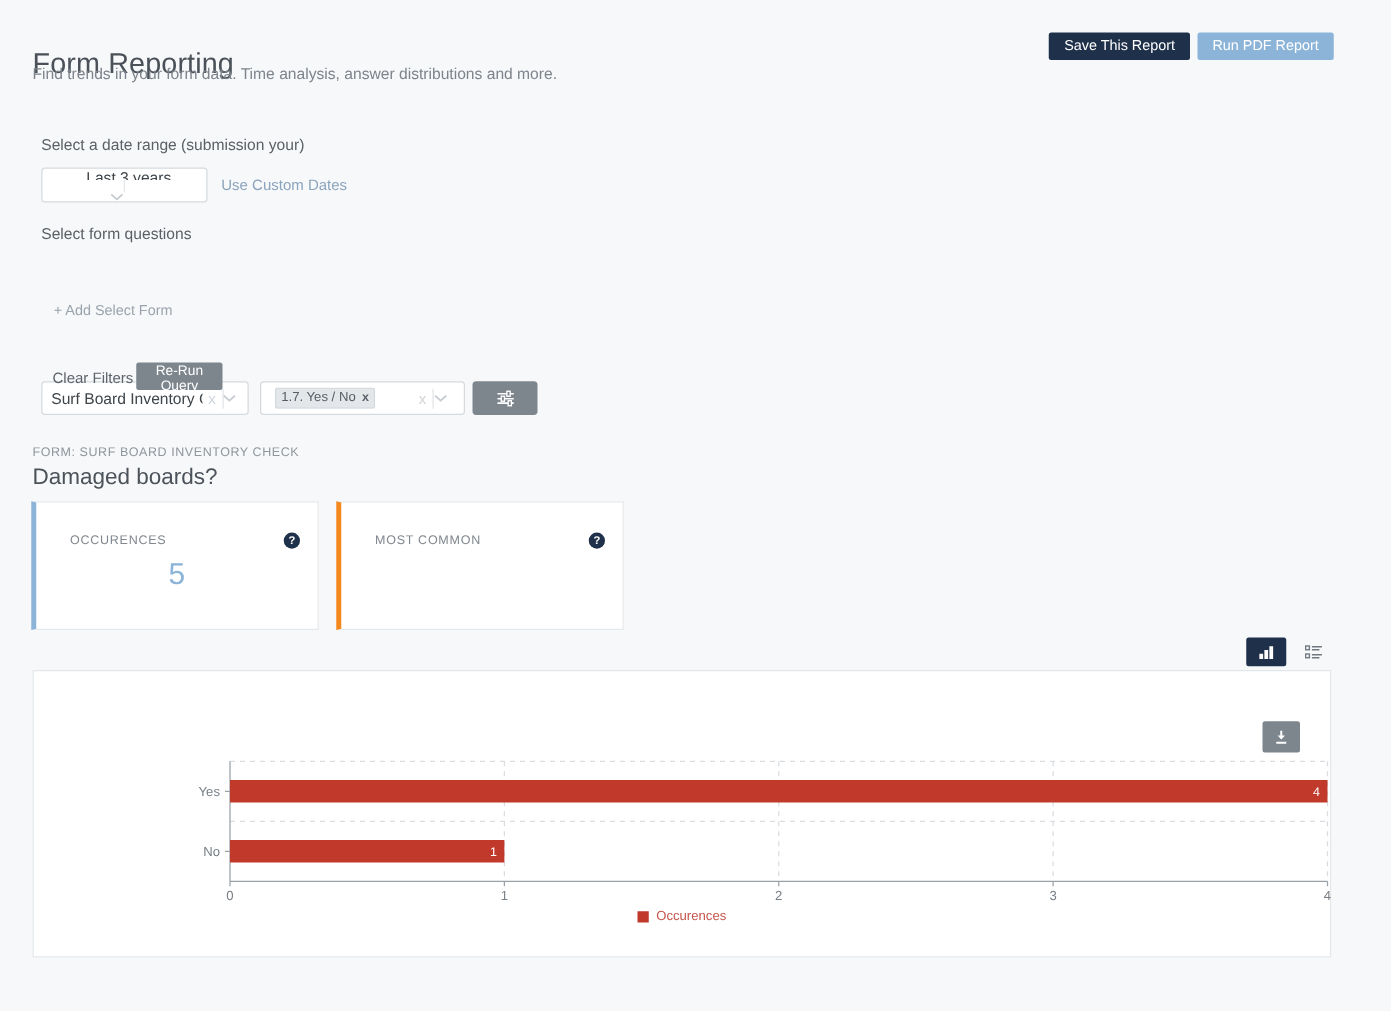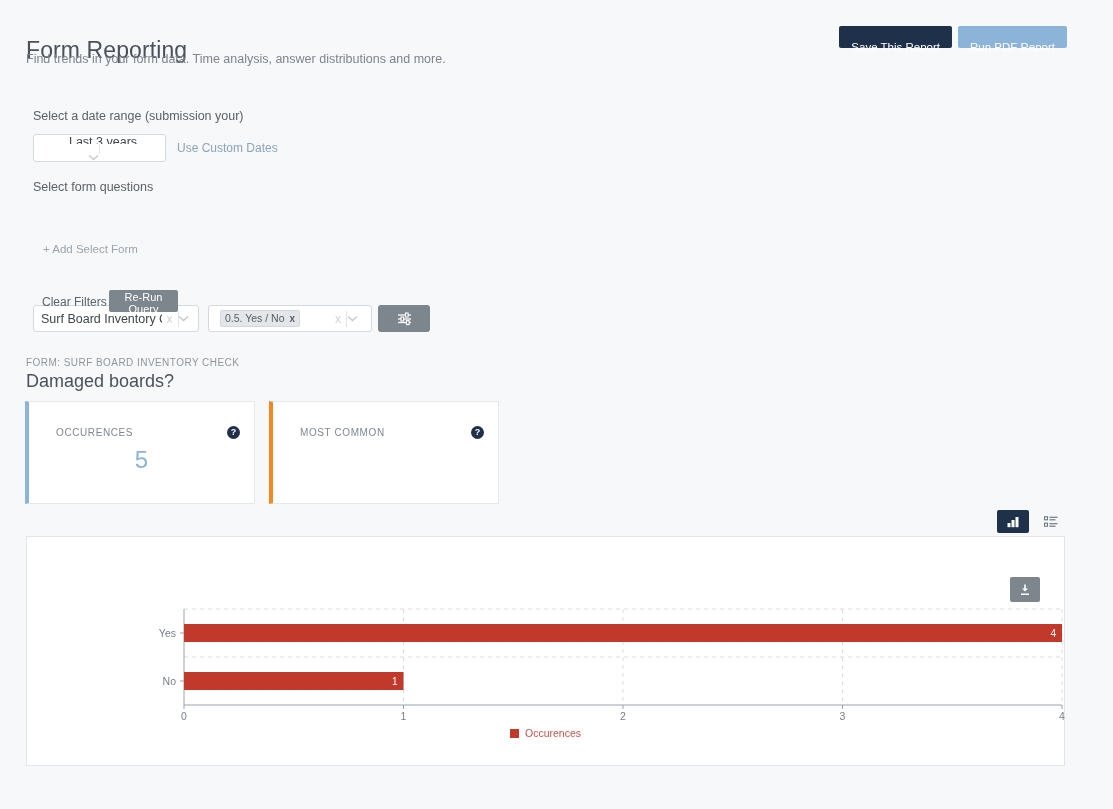--- a/index.html
+++ b/index.html
@@ -48,21 +48,21 @@
     position: absolute;
     right: 46px; top: 26px;
     display: flex;
     gap: 6px;
   }
   .btn {
     border: none;
     border-radius: 2px;
     font-family: "Liberation Sans", sans-serif;
     font-size: 11.5px;
-    padding: 10px 12px;
+    padding: 0 12px;
     height: 22px;
     line-height: 22px;
     cursor: pointer;
     white-space: nowrap;
     text-align: center;
   }
   .btn-dark {
     background: #1f304a;
     color: #ffffff;
   }
@@ -372,21 +372,21 @@
       <span class="select-arrow">
         <svg width="11" height="7" viewBox="0 0 11 7">
             <path d="M1 1.5 L5.5 5.5 L10 1.5" fill="none" stroke="#c4cad0" stroke-width="1.4"></path>
           </svg>
       </span>
     </div>
 
     <div class="select-box select-question">
       <span class="select-value">
         <span class="tag">
-          <span>0.5. Yes / No</span>
+          <span>1.7. Yes / No</span>
           <span class="tag-x">x</span>
         </span>
       </span>
       <span class="select-clear">x</span>
       <span class="select-divider"></span>
       <span class="select-arrow">
         <svg width="11" height="7" viewBox="0 0 11 7">
             <path d="M1 1.5 L5.5 5.5 L10 1.5" fill="none" stroke="#c4cad0" stroke-width="1.4"></path>
           </svg>
       </span>

